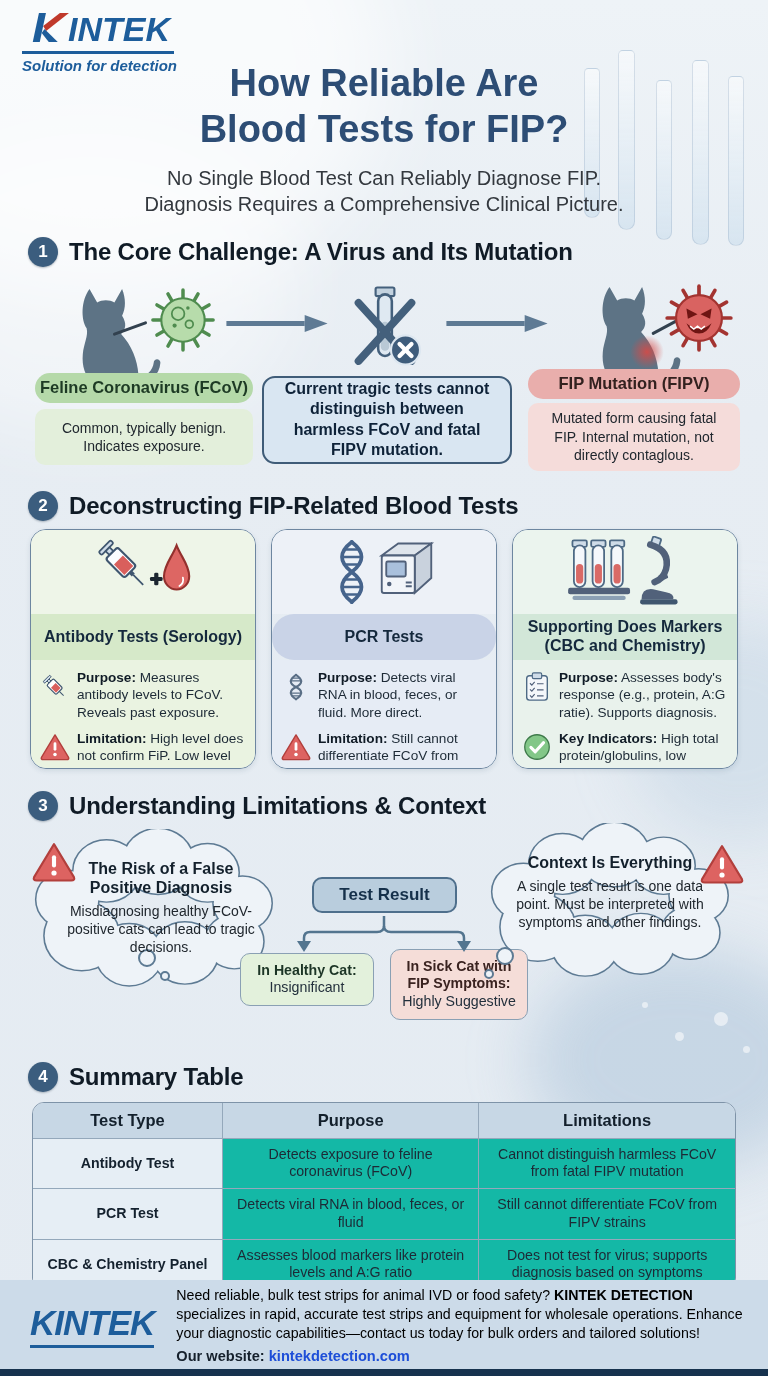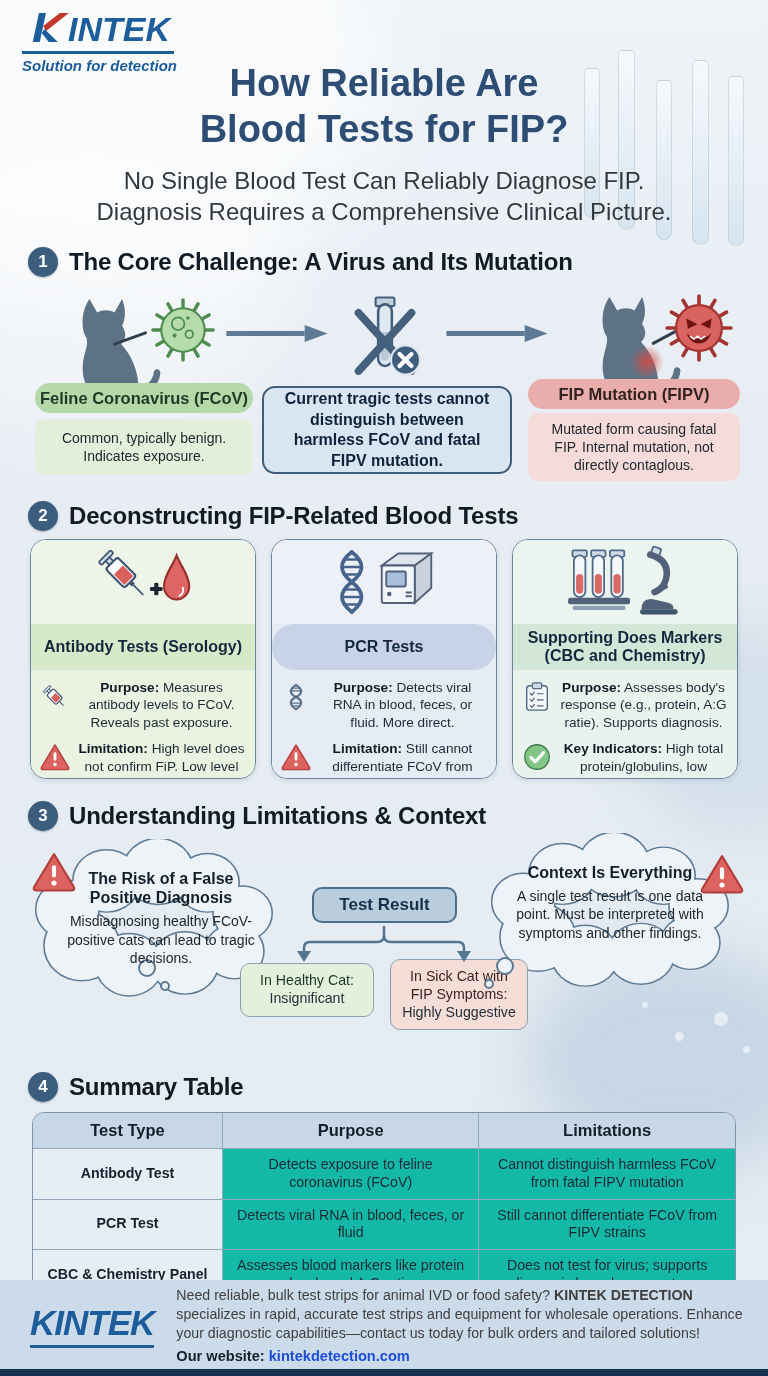--- a/index.html
+++ b/index.html
@@ -24,21 +24,21 @@
     background:linear-gradient(180deg,rgba(255,255,255,.65),rgba(185,212,233,.5));
     border-radius:8px 8px 14px 14px; }
   .bokeh { position:absolute; background:rgba(255,255,255,.55); border-radius:50%; z-index:0; }
   
   .logo-block { position:absolute; left:22px; top:8px; z-index:3; }
   .logo-rule { width:152px; height:3px; background:#1d5d9b; margin:1px 0 3px; }
   .tagline { font-style:italic; font-weight:bold; color:#1d5d9b; font-size:15px; }
   
   .title { margin-top:60px; text-align:center; font-size:38px; line-height:1.22;
     font-weight:bold; color:#2d4d75; position:relative; z-index:2; }
-  .subtitle { margin-top:12px; text-align:center; font-size:24px; line-height:1.3;
+  .subtitle { margin-top:12px; text-align:center; font-size:20px; line-height:1.3;
     color:#33383e; position:relative; z-index:2; }
   
   .sec-head { display:flex; align-items:center; gap:11px; margin-left:28px;
     position:relative; z-index:2; }
   .badge { width:30px; height:30px; border-radius:50%; background:#3b5d7e; color:#fff;
     font-weight:bold; font-size:17px; display:flex; align-items:center; justify-content:center;
     flex:none; box-shadow:0 1px 2px rgba(20,40,60,.3); }
   .sec-title { font-size:24px; font-weight:bold; color:#101b26; letter-spacing:-.2px; }
   
   #s1-body { position:relative; height:212px; margin-top:6px; z-index:2; }
@@ -62,62 +62,62 @@
   #s2-cards { display:flex; gap:15px; margin:8px 30px 0; height:240px; position:relative; z-index:2; }
   .card { flex:1; border:1.5px solid #6d86a0; border-radius:16px; overflow:hidden;
     display:flex; flex-direction:column; box-shadow:0 2px 5px rgba(40,70,100,.12); }
   .card-icons { height:84px; display:flex; align-items:center; justify-content:center; gap:6px; flex:none; }
   .card-title { min-height:46px; display:flex; align-items:center; justify-content:center;
     text-align:center; font-weight:bold; font-size:16px; line-height:1.15; color:#14283c;
     padding:4px 6px; flex:none; }
   .card-body { flex:1; padding:9px 9px 10px; display:flex; flex-direction:column; gap:9px; }
   .card-item { display:flex; gap:7px; align-items:flex-start; }
   .ci-icon { flex:none; width:30px; margin-top:3px; }
-  .ci-text { font-size:13.6px; line-height:1.28; color:#1d2a36;text-align:center; }
+  .ci-text { font-size:13.6px; line-height:1.28; color:#1d2a36; }
   .ci-text b { color:#101b26; }
   .c1 .card-icons{background:#eef5e8;} .c1 .card-title{background:#d6e9c9;} .c1 .card-body{background:#eaf3e1;}
   .c2 .card-icons{background:#edf1f7;} .c2 .card-title{background:#c9d3e7;border-radius:22px;} .c2 .card-body{background:#e6ecf5;}
   .c3 .card-icons{background:#ebf4ee;} .c3 .card-title{background:#d2e7d8;} .c3 .card-body{background:#e9f2ec;}
   
   #s3-body { position:relative; height:235px; z-index:2; }
   .cloud { position:absolute; }
   .cloud svg.cloud-shape { position:absolute; left:0; top:0; }
   .cloud-text { position:relative; z-index:2; text-align:center; }
   .cloud-title { font-weight:bold; font-size:16px; line-height:1.2; color:#13202c; }
   .cloud-body { font-size:14px; line-height:1.3; margin-top:5px; color:#20272e; }
   .warn-float { position:absolute; z-index:3; }
   .bubble { position:absolute; background:#eef3f8; border:2px solid #5d7a93; border-radius:50%; z-index:1; }
   .tr-box { position:absolute; left:312px; top:56px; width:145px; height:36px; background:#b9cddd;
     border:2px solid #4e6f8c; border-radius:10px; display:flex; align-items:center; justify-content:center;
     font-weight:bold; font-size:17px; color:#15304a; }
   .result-box { position:absolute; border-radius:10px; text-align:center; padding:8px 8px;
     font-size:14.2px; line-height:1.25; border:1.5px solid #8aa0b4; }
   .rb-green { left:240px; top:132px; width:134px; background:#e3f1dc; }
   .rb-red { left:390px; top:128px; width:138px; background:#f5ddd8; }
-  .rb-label { font-weight:normal; color:#1c3526; }
+  .rb-label { font-weight:bold; color:#1c3526; }
   .rb-red .rb-label { color:#3a2320; }
   .rb-value { color:#23303c; }
   .connector { position:absolute; left:239px; top:94px; z-index:1; }
   
   .tbl-wrap { margin:10px 32px 0; border:1.5px solid #7e93a8; border-radius:12px; overflow:hidden;
     position:relative; z-index:2; background:#f0f5f9; }
   table { width:100%; border-collapse:collapse; }
   th { background:#c7d7e5; font-size:16.5px; color:#13202c; padding:8px 6px; border:1px solid #94a8bb; }
   td { font-size:14.2px; line-height:1.25; text-align:center; padding:7px 10px;
     border:1px solid #94a8bb; background:#14b8a6; color:#1d2a36; }
   td.rowhead { font-weight:bold; background:#e6eef5; color:#14212e; }
   th:first-child, td:first-child { border-left:none; } th:last-child, td:last-child { border-right:none; }
   tr:first-child th { border-top:none; } tr:last-child td { border-bottom:none; }
   col.c-a{width:27%;} col.c-b{width:36.5%;} col.c-c{width:36.5%;}
   
   .footer { position:absolute; left:0; right:0; bottom:0; height:96px; background:#ccdbe9;
     display:flex; align-items:center; gap:22px; padding:10px 24px 16px 30px; z-index:2; }
   .f-logo { font-size:35px; font-weight:bold; font-style:italic; color:#1d5d9b;
     border-bottom:3px solid #1d5d9b; padding-bottom:2px; letter-spacing:-1px; flex:none; }
-  .f-text { font-size:14.2px; line-height:1.32; color:#404040; }
+  .f-text { font-size:14.2px; line-height:1.32; color:#000000; }
   .f-site { margin-top:5px; font-size:14.6px; font-weight:bold; color:#15202c; }
   .f-site a { color:#1d4ed8; text-decoration:none; }
   .bottom-bar { position:absolute; left:0; right:0; bottom:0; height:7px; background:#16324e; }
 </style>
 </head>
 <body>
 
 <svg width="0" height="0" style="position:absolute" aria-hidden="true">
   <defs>
     <symbol id="sym-cat" viewBox="0 0 120 112">

